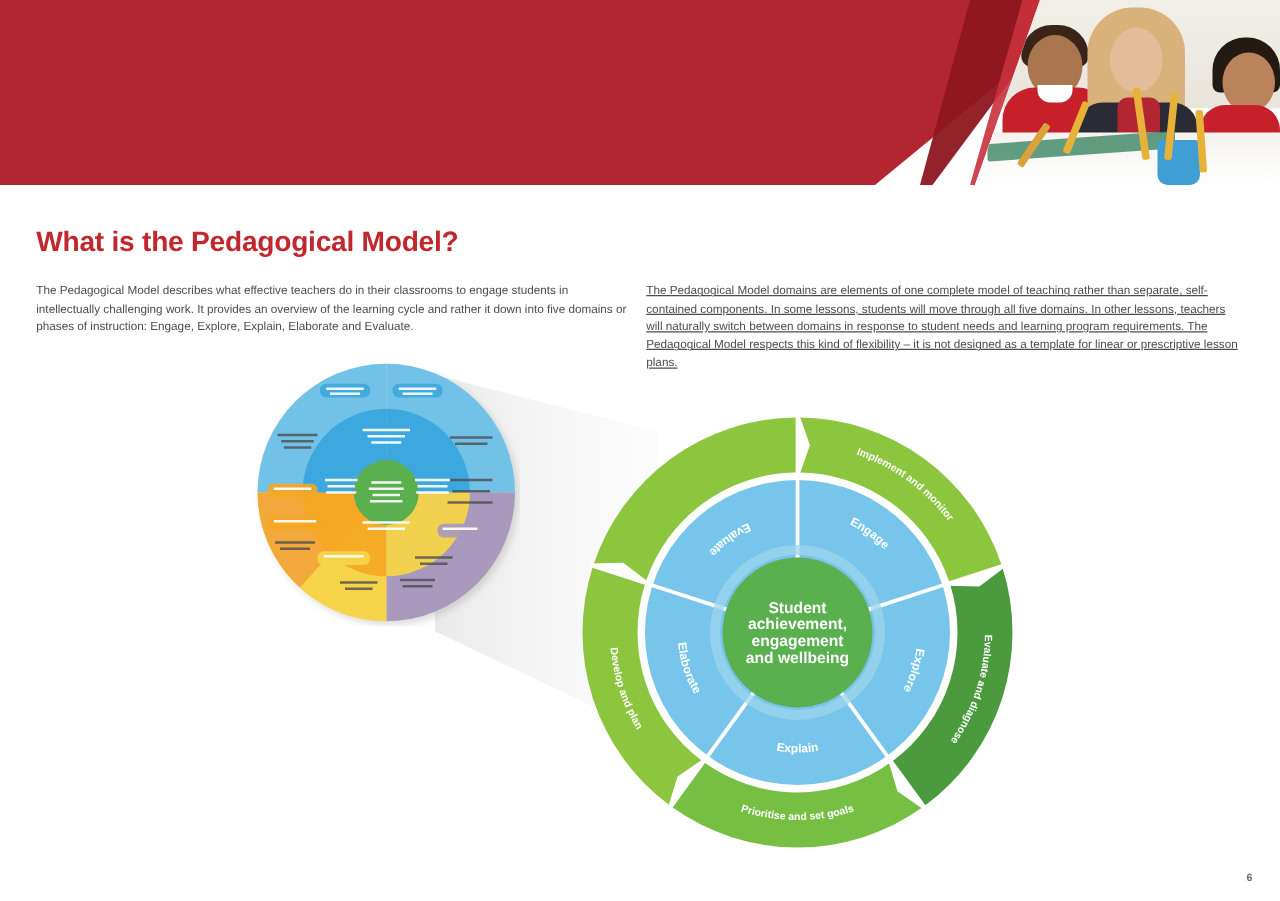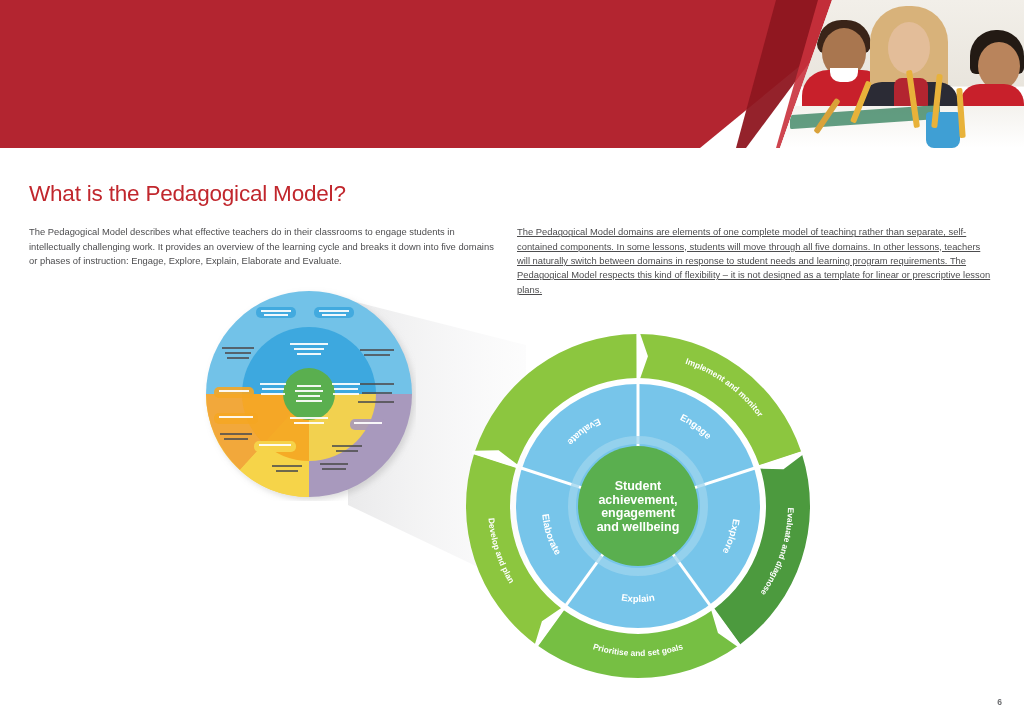--- a/index.html
+++ b/index.html
@@ -63,21 +63,21 @@
   .pencil{position:absolute;width:6px;border-radius:2px;background:#e8b23a;}
   .p1{left:96px;top:80px;height:44px;transform:rotate(22deg);}
   .p2{left:148px;top:70px;height:58px;transform:rotate(-8deg);}
   .p3{left:172px;top:74px;height:54px;transform:rotate(6deg);}
   .p4{left:196px;top:88px;height:50px;transform:rotate(-4deg);}
   .p5{left:62px;top:96px;height:40px;transform:rotate(34deg);background:#d9a23a;}
 
   
   .page-title{
     position:absolute;left:29px;top:166px;
-    font-size:22.5px;font-weight:normal;color:#c1272d;letter-spacing:-.2px;
+    font-size:22.5px;font-weight:bold;color:#c1272d;letter-spacing:-.2px;
   }
   .col{
     position:absolute;font-size:9.4px;line-height:14.3px;color:#4d4d4f;
   }
   .col-left{left:29px;top:216px;width:474px;}
   .col-right{left:517px;top:216px;width:478px;text-decoration:underline;}
 
   
   .wheel{position:absolute;left:462px;top:330px;width:352px;height:352px;}
   .wheel svg{display:block;}
@@ -121,21 +121,21 @@
       <div class="pencil p1"></div>
       <div class="pencil p2"></div>
       <div class="pencil p3"></div>
       <div class="pencil p4"></div>
       <div class="pencil p5"></div>
     </div>
   </div>
 </div>
 
 <h1 class="page-title">What is the Pedagogical Model?</h1>
-<p class="col col-left">The Pedagogical Model describes what effective teachers do in their classrooms to engage students in intellectually challenging work. It provides an overview of the learning cycle and breaks it down into five domains or phases of instruction: Engage, Explore, Explain, Elaborate and Evaluate.</p>
+<p class="col col-left">The Pedagogical Model describes what effective teachers do in their classrooms to engage students in intellectually challenging work. It provides an overview of the learning cycle and rather it down into five domains or phases of instruction: Engage, Explore, Explain, Elaborate and Evaluate.</p>
 <p class="col col-right">The Pedagogical Model domains are elements of one complete model of teaching rather than separate, self-contained components. In some lessons, students will move through all five domains. In other lessons, teachers will naturally switch between domains in response to student needs and learning program requirements. The Pedagogical Model respects this kind of flexibility – it is not designed as a template for linear or prescriptive lesson plans.</p>
 
 <div class="funnel">
   <svg width="200" height="340" viewBox="0 0 200 340">
     <defs>
       <linearGradient id="fgrad" x1="0" y1="0" x2="1" y2="0">
         <stop offset="0%" stop-color="#e9e9ea" stop-opacity="0.95"></stop>
         <stop offset="100%" stop-color="#f7f7f8" stop-opacity="0.35"></stop>
       </linearGradient>
     </defs>

